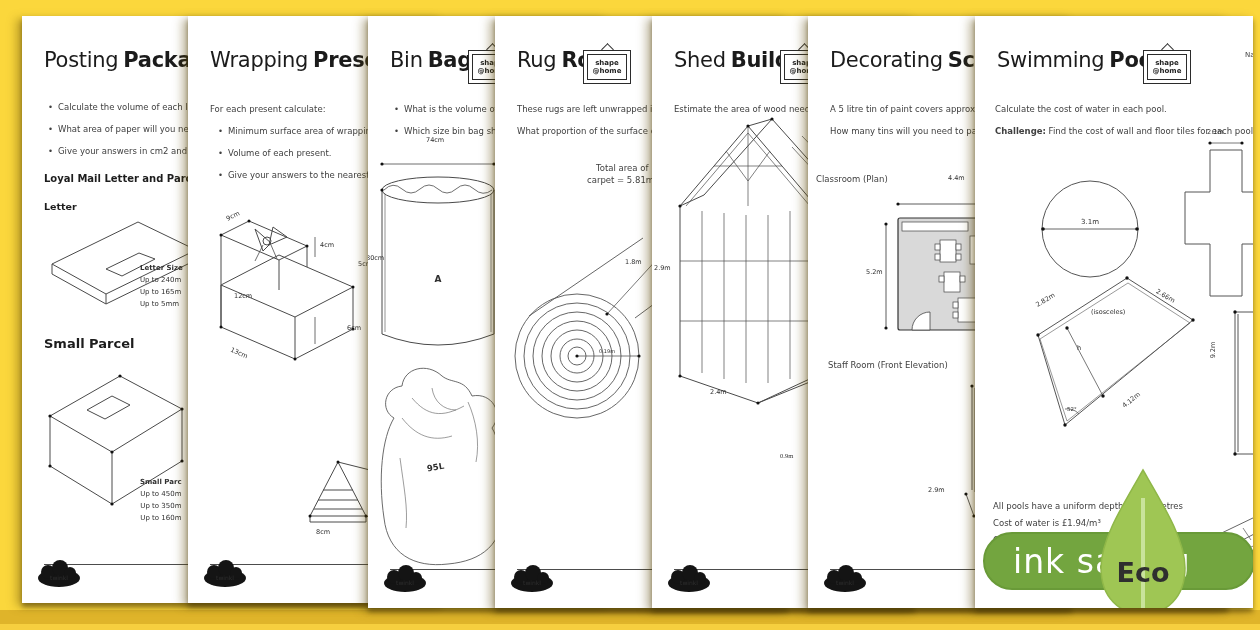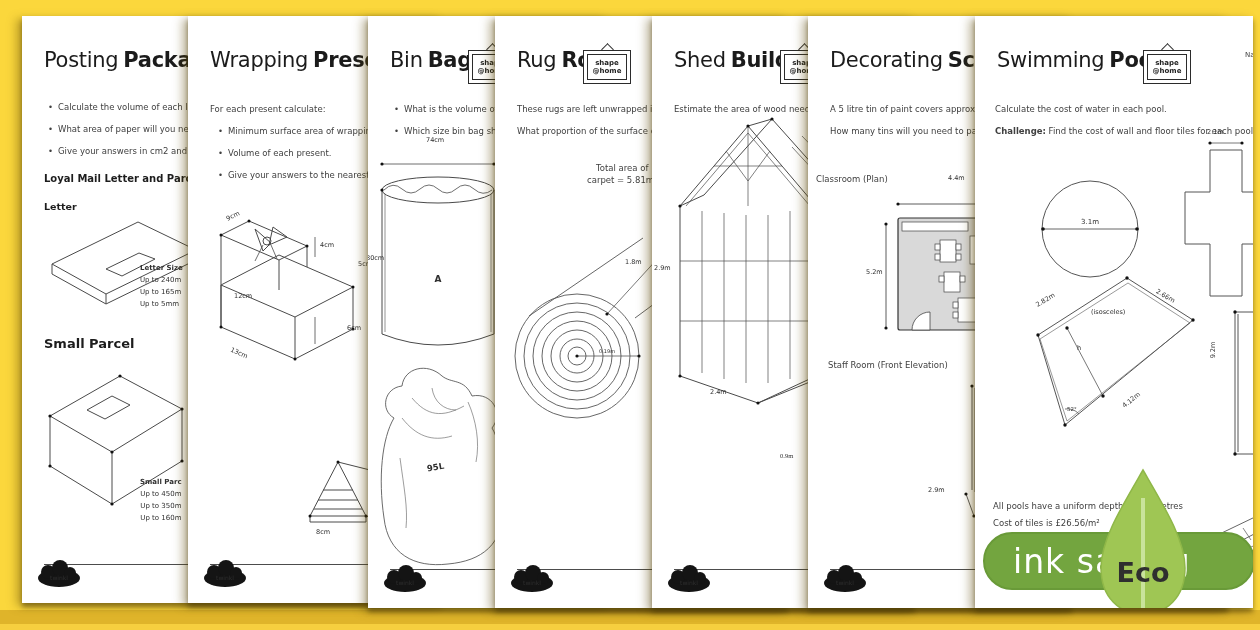--- a/index.html
+++ b/index.html
@@ -467,20 +467,21 @@
     <svg width="85" height="100" style="left:200px;top:495px;z-index:1;">
       <g fill="none" stroke="#666" stroke-width="1">
         <path d="M5,42 L80,6 M15,56 L85,20"></path>
         <path d="M22,38 L30,50 M38,31 L46,43 M54,24 L62,36 M68,17 L76,29" stroke-width="0.8"></path>
         <path d="M0,70 L85,32" stroke-width="0.8"></path>
       </g>
     </svg>
 
     <div class="body-text" style="left:18px;top:482px;line-height:17px;z-index:2;">
       <div>All pools have a uniform depth of 1.3 metres</div>
+      <div>Cost of water is £1.94/m³</div>
       <div>Cost of tiles is £26.56/m²</div>
     </div>
 
     <div class="pill">
       <div class="pill-label">ink saving</div>
     </div>
     <svg class="leaf" width="100" height="160" style="left:118px;top:452px;">
       <path d="M50,32 L50,158" stroke="#BFDD8C" stroke-width="4"></path>
       <path d="M50,2 C28,40 8,72 8,100 C8,130 27,146 50,146 C73,146 92,130 92,100 C92,72 72,40 50,2 Z" fill="#9FC654" stroke="#8FB748" stroke-width="1.5"></path>
       <path d="M50,30 L50,146" stroke="#C9E39B" stroke-width="4"></path>

